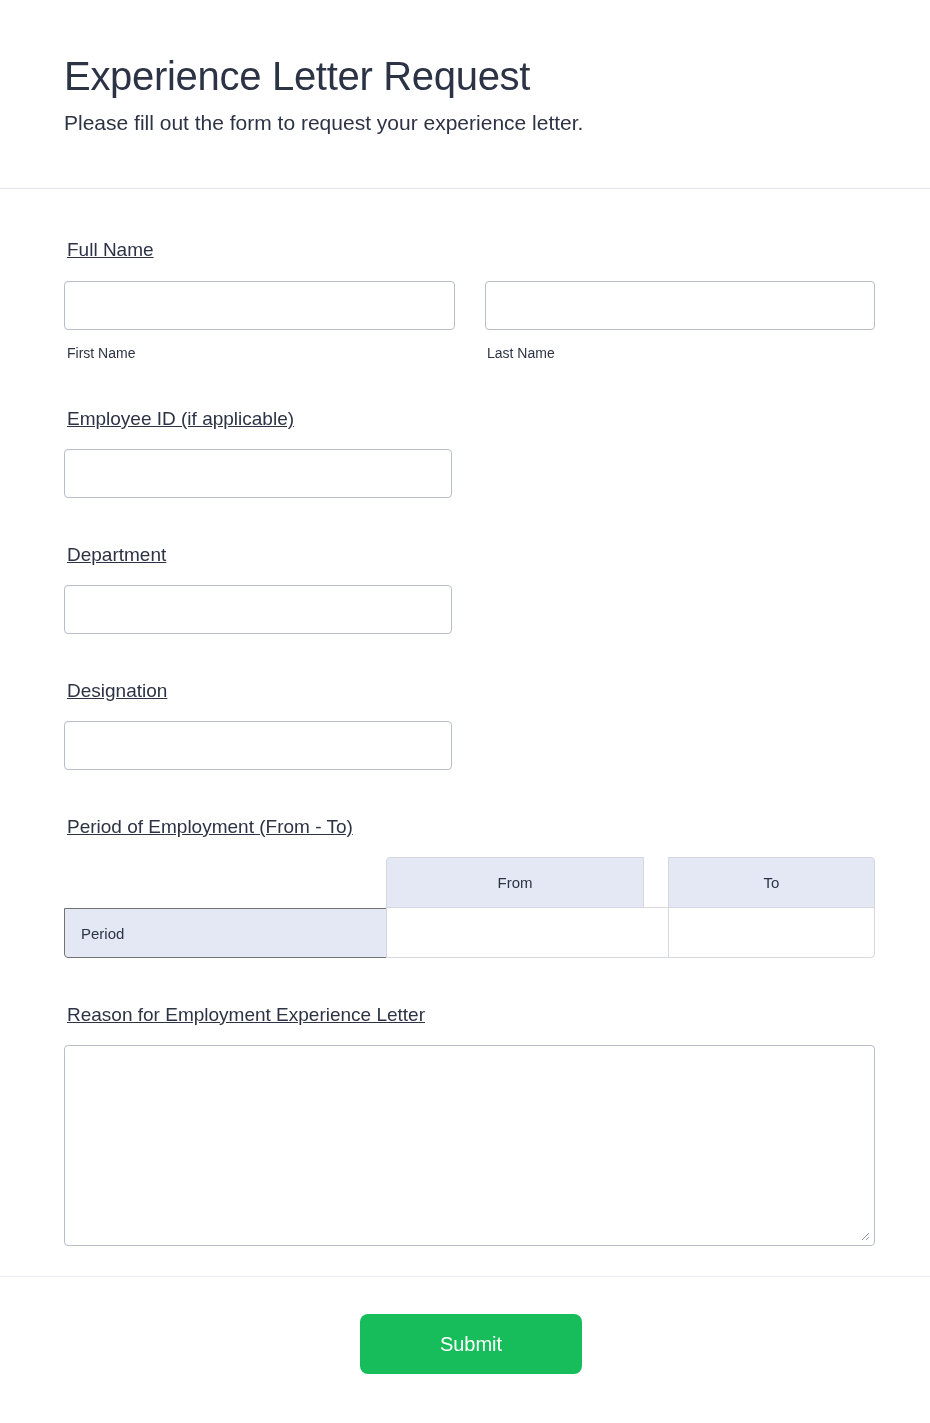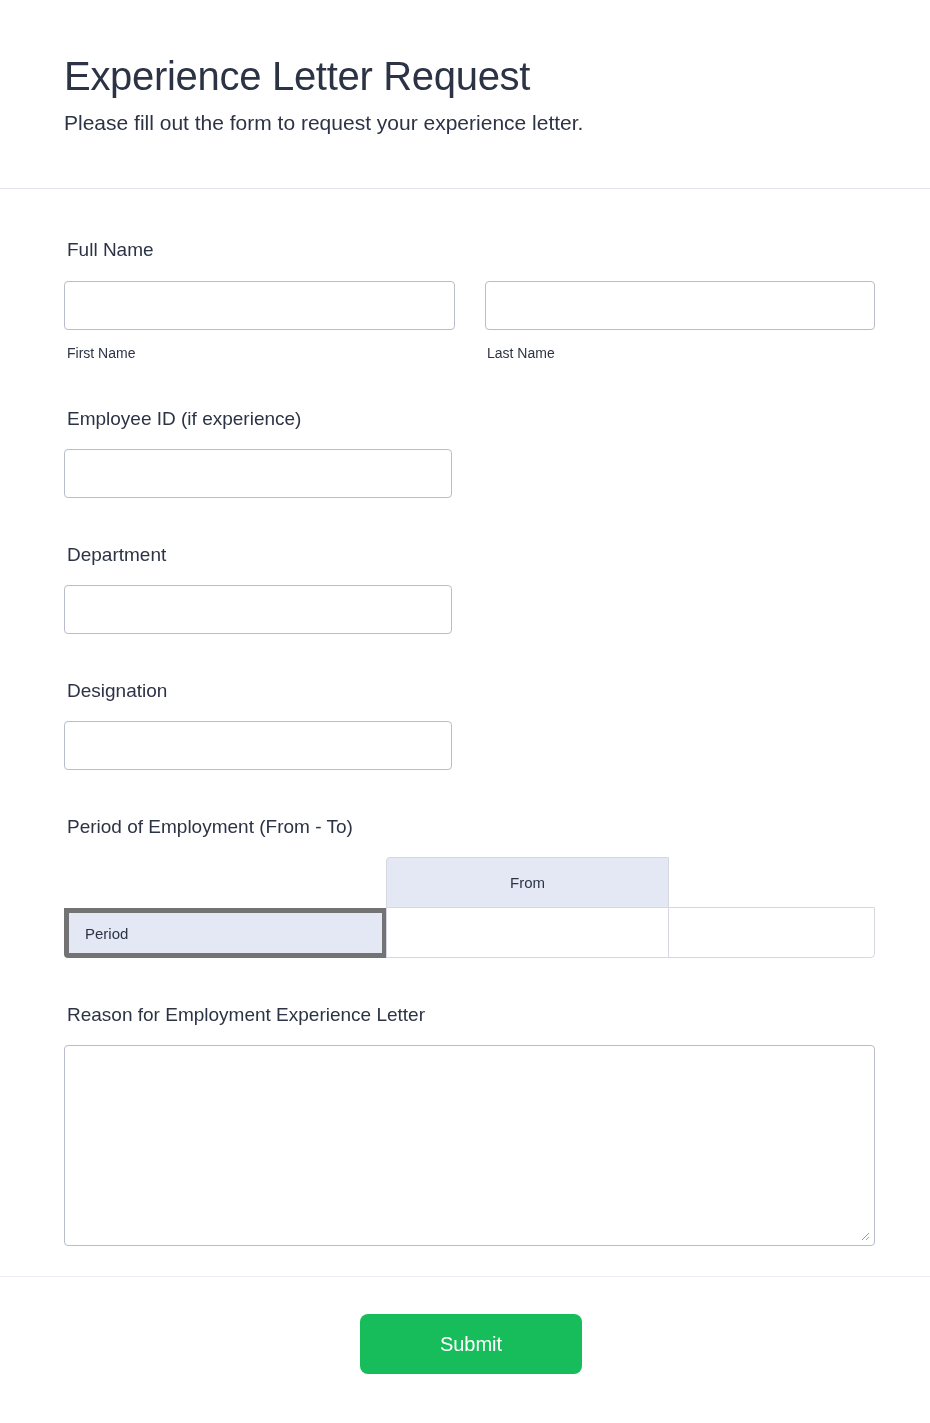--- a/index.html
+++ b/index.html
@@ -3,28 +3,28 @@
 <meta charset="utf-8">
 <style>
   * { box-sizing: border-box; margin: 0; padding: 0; }
   html, body { width: 930px; height: 1423px; background: #ffffff; }
   body { font-family: "Liberation Sans", "DejaVu Sans", sans-serif; color: #2c3345; position: relative; overflow: hidden; }
 
   .header { position: absolute; left: 0; top: 0; width: 930px; height: 189px; border-bottom: 1px solid #e3e5ea; }
   .title { position: absolute; left: 64px; top: 54px; font-size: 40px; font-weight: 400; color: #2c3345; letter-spacing: -0.3px; }
   .subtitle { position: absolute; left: 64px; top: 111px; font-size: 21px; color: #2c3345; }
 
-  .label { position: absolute; left: 67px; font-size: 19px; color: #2c3345; }
+  .label { position: absolute; left: 67px; font-size: 19px; color: #2c3345; text-decoration: underline; }
   .sublabel { position: absolute; font-size: 14px; color: #2c3345; }
 
   .input { position: absolute; height: 49px; border: 1px solid #b8bdc9; border-radius: 4px; background: #fff; }
 
   .matrix { position: absolute; left: 64px; top: 857px; width: 811px; height: 101px; }
   .m-head { position: absolute; top: 0; height: 51px; background: #e4e8f4; border: 1px solid #d5d8e0; display: flex; align-items: center; justify-content: center; font-size: 15px; color: #2c3345; }
-  .m-row-label { position: absolute; left: 0; top: 51px; width: 323px; height: 50px; background: #e4e8f4; border: 5px solid #737373; border-radius: 0 0 0 4px; display: flex; align-items: center; padding-left: 16px; font-size: 15px; color: #2c3345; }
+  .m-row-label { position: absolute; left: 0; top: 51px; width: 323px; height: 50px; background: #e4e8f4; border: 1px solid #737373; border-radius: 0 0 0 4px; display: flex; align-items: center; padding-left: 16px; font-size: 15px; color: #2c3345; }
   .m-cell { position: absolute; top: 50px; height: 51px; background: #fff; border: 1px solid #d5d8e0; }
 
   .textarea { position: absolute; left: 64px; top: 1045px; width: 811px; height: 201px; border: 1px solid #b8bdc9; border-radius: 4px; background: #fff; }
   .resize { position: absolute; right: 4px; bottom: 4px; width: 10px; height: 10px; }
 
   .footer-line { position: absolute; left: 0; top: 1276px; width: 930px; height: 1px; background: #ebedf2; }
   .submit { position: absolute; left: 360px; top: 1314px; width: 222px; height: 60px; background: #18bd5b; border-radius: 8px; color: #fff; font-size: 20px; display: flex; align-items: center; justify-content: center; border: none; cursor: pointer; font-family: "Liberation Sans", sans-serif; }
 </style>
 </head>
 <body>
@@ -33,32 +33,33 @@
   <h1 class="title">Experience Letter Request</h1>
   <p class="subtitle">Please fill out the form to request your experience letter.</p>
 </div>
 
 <div class="label" style="top:239px;">Full Name</div>
 <div class="input" style="left:64px; top:281px; width:391px;"></div>
 <div class="input" style="left:485px; top:281px; width:390px;"></div>
 <div class="sublabel" style="left:67px; top:345px;">First Name</div>
 <div class="sublabel" style="left:487px; top:345px;">Last Name</div>
 
-<div class="label" style="top:408px;">Employee ID (if experience)</div>
+<div class="label" style="top:408px;">Employee ID (if applicable)</div>
 <div class="input" style="left:64px; top:449px; width:388px;"></div>
 
 <div class="label" style="top:544px;">Department</div>
 <div class="input" style="left:64px; top:585px; width:388px;"></div>
 
 <div class="label" style="top:680px;">Designation</div>
 <div class="input" style="left:64px; top:721px; width:388px;"></div>
 
 <div class="label" style="top:816px;">Period of Employment (From - To)</div>
 <div class="matrix">
-  <div class="m-head" style="left:322px; width:283px; border-radius:4px 0 0 0;">From</div>
+  <div class="m-head" style="left:322px; width:258px; border-radius:4px 0 0 0;">From</div>
+  <div class="m-head" style="left:604px; width:207px; border-radius:0 4px 0 0;">To</div>
   <div class="m-row-label">Period</div>
   <div class="m-cell" style="left:322px; width:283px;"></div>
   <div class="m-cell" style="left:604px; width:207px; border-radius:0 0 4px 0;"></div>
 </div>
 
 <div class="label" style="top:1004px;">Reason for Employment Experience Letter</div>
 <div class="textarea">
   <svg class="resize" viewBox="0 0 10 10">
     <line x1="2" y1="9" x2="9" y2="2" stroke="#9aa0ad" stroke-width="1"></line>
     <line x1="6" y1="9" x2="9" y2="6" stroke="#9aa0ad" stroke-width="1"></line>

